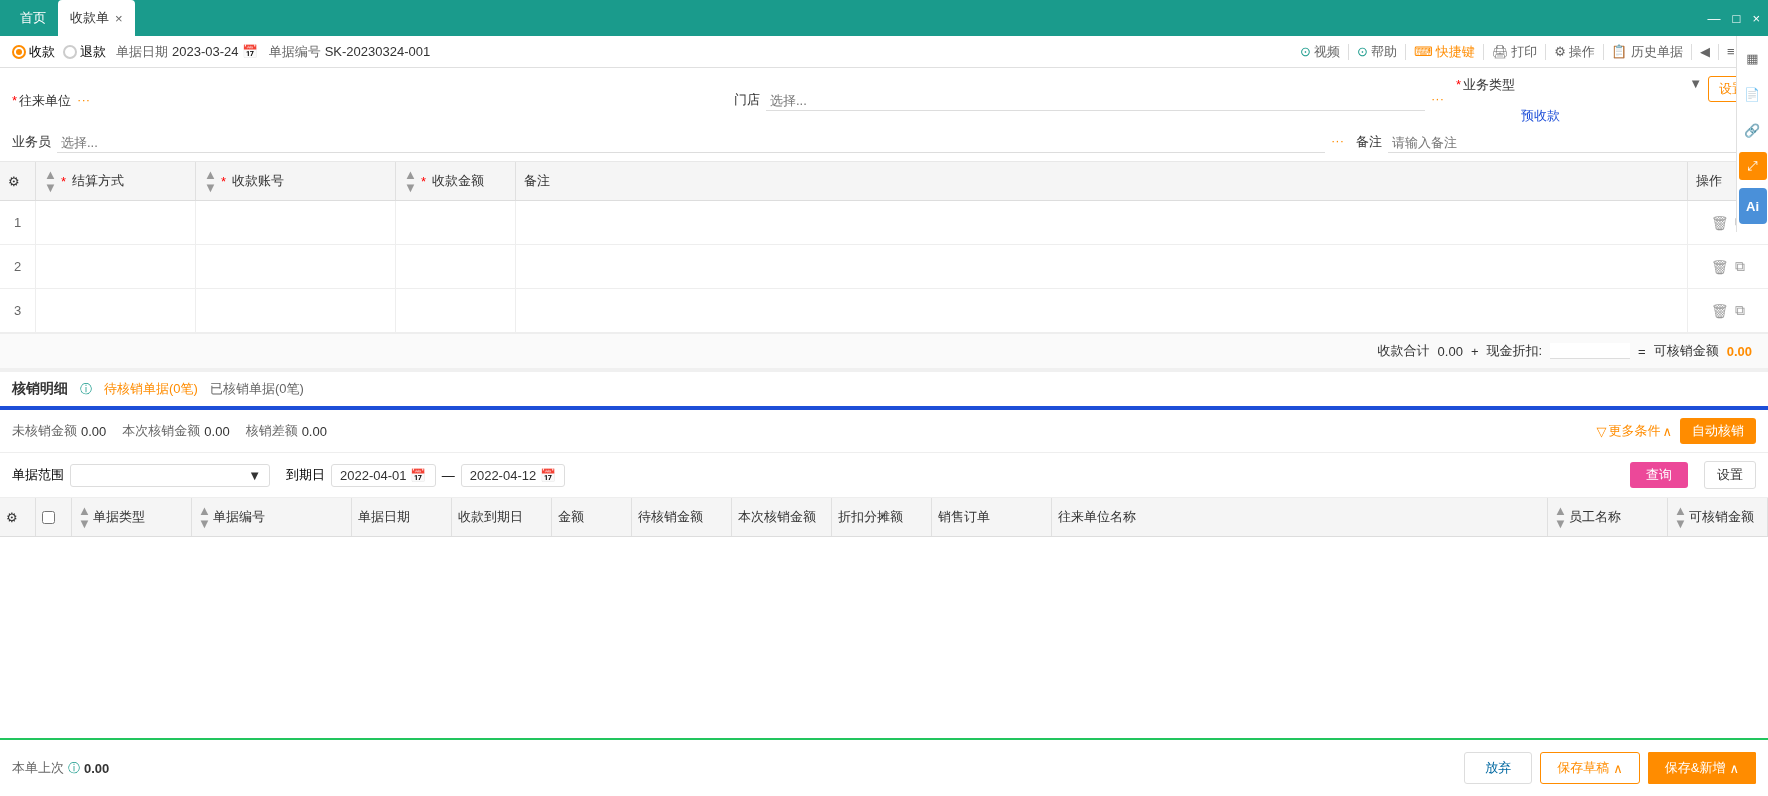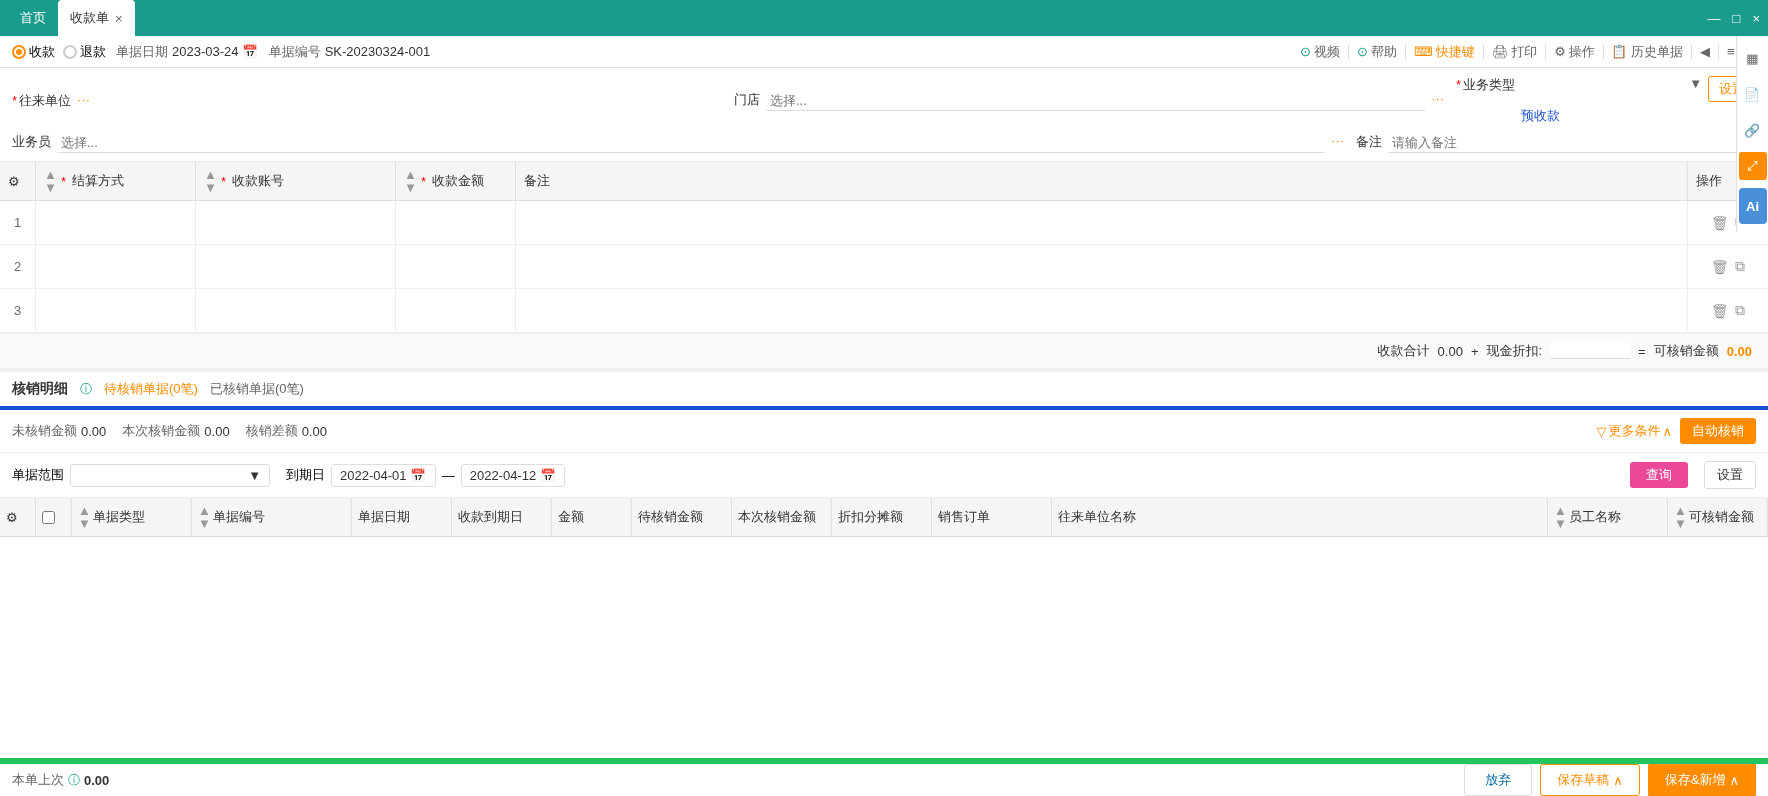--- a/index.html
+++ b/index.html
@@ -94,21 +94,21 @@
     .filter-select { display: flex; align-items: center; border: 1px solid #ddd; border-radius: 3px; padding: 3px 8px; gap: 4px; min-width: 200px; cursor: pointer; color: #333; }
     .date-input { border: 1px solid #ddd; border-radius: 3px; padding: 3px 8px; color: #333; display: flex; align-items: center; gap: 4px; cursor: pointer; }
     .query-btn { background: #ec4899; color: #fff; border: none; padding: 4px 16px; border-radius: 3px; cursor: pointer; margin-left: auto; }
     .setting-btn { background: #fff; border: 1px solid #ddd; padding: 4px 12px; border-radius: 3px; cursor: pointer; color: #333; }
 
     
     .bottom-table-header { display: grid; grid-template-columns: 36px 36px 120px 160px 100px 100px 80px 100px 100px 100px 120px 1fr 120px 100px; background: #f5f5f5; border-bottom: 1px solid #ddd; }
     .bth { padding: 6px 6px; color: #333; font-weight: 500; border-right: 1px solid #e0e0e0; display: flex; align-items: center; gap: 2px; font-size: 12px; white-space: nowrap; overflow: hidden; }
 
     
-    .bottom-bar { display: flex; align-items: center; padding: 0 12px; border-top: 6px solid #22c55e; background: #fff; }
+    .bottom-bar { display: flex; align-items: center; padding: 12px 12px; border-top: 2px solid #22c55e; background: #fff; }
     .bottom-stat { display: flex; align-items: center; gap: 4px; color: #666; }
     .bottom-stat-val { color: #333; font-weight: bold; }
     .bottom-actions { margin-left: auto; display: flex; gap: 8px; }
     .btn-abandon { background: #fff; border: 1px solid #ddd; padding: 6px 20px; border-radius: 3px; cursor: pointer; color: #0369a1; }
     .btn-save-draft { background: #fff; border: 1px solid #ff8c00; padding: 6px 16px; border-radius: 3px; cursor: pointer; color: #ff8c00; display: flex; align-items: center; gap: 4px; }
     .btn-save-new { background: #ff8c00; border: 1px solid #ff8c00; padding: 6px 16px; border-radius: 1px; cursor: pointer; color: #fff; display: flex; align-items: center; gap: 4px; }
 
     
     .right-sidebar {
       position: fixed; right: 0; top: 36px; width: 32px; background: #fff; border-left: 1px solid #e0e0e0;

